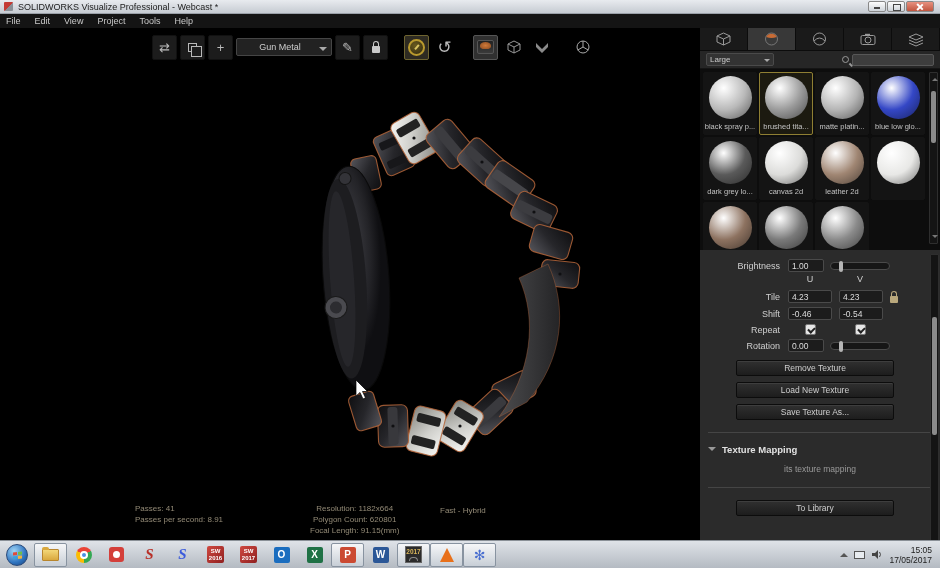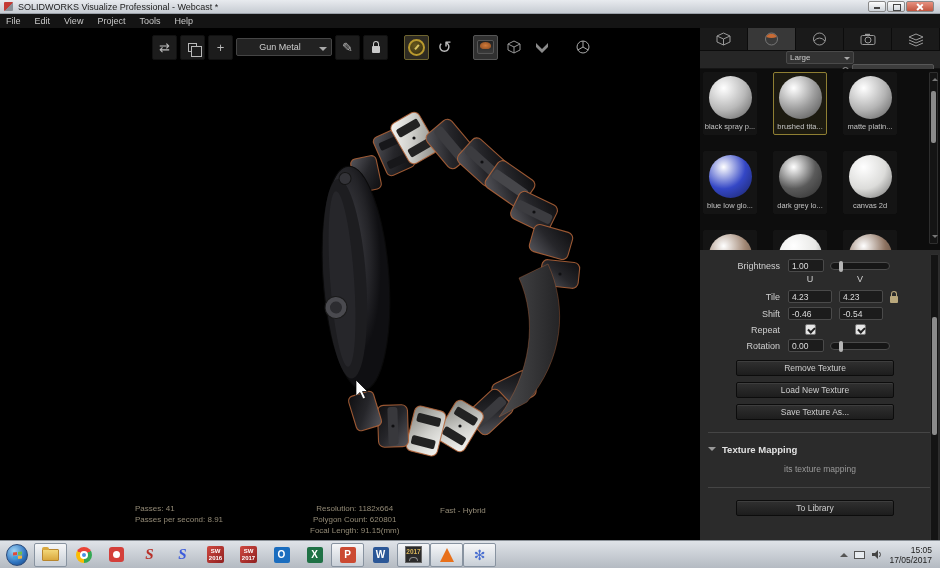--- a/index.html
+++ b/index.html
@@ -58,35 +58,35 @@
   .vstat { position:absolute; font-size:8px; line-height:11px; color:#938a76; }
   #stat-left  { left:135px; top:475px; }
   #stat-mid   { left:310px; top:475px; text-align:center; }
   #stat-right { left:440px; top:477px; }
 
   
   #rightpanel { position:absolute; left:700px; top:28px; width:240px; height:512px; background:#2b2b2b; overflow:hidden; }
   #ptabs { height:23px; background:#1a1a1a; display:flex; border-bottom:1px solid #0c0c0c; }
   .ptab { flex:1; display:flex; align-items:center; justify-content:center; border-right:1px solid #0c0c0c; }
   .ptab.active { background:#383838; }
-  #filterrow { height:18px; background:#262626; display:flex; align-items:center; padding:0 6px; border-bottom:1px solid #151515;flex-direction:column; }
+  #filterrow { height:18px; background:#262626; display:flex; align-items:center; padding:0 6px; border-bottom:1px solid #151515; }
   .sizesel { width:68px; height:13px; background:#333; border:1px solid #4a4a4a; border-radius:2px;
     color:#ccc; font-size:8px; display:flex; align-items:center; padding:0 3px; }
   .sizesel span { flex:1; }
   .sizesel .caret { border-width:3px; margin-top:5px; }
   .searchwrap { margin-left:auto; display:flex; align-items:center; gap:3px; }
   .mag { width:7px; height:7px; border:1.5px solid #9a9a9a; border-radius:50%; position:relative; }
   .mag:after { content:""; position:absolute; width:4px; height:1.5px; background:#9a9a9a;
     transform:rotate(45deg); left:6px; top:7px; }
   .searchbox { width:82px; height:12px; background:#3d3d3d; border:1px solid #575757;
     border-radius:2px; color:#ddd; font-size:8px; }
 
   #thumbs { position:relative; height:181px; background:#0d0d0d; overflow:hidden;
     padding:3px 12px 0 3px; }
-  .tgrid { display:flex; flex-wrap:wrap; gap:16px; }
+  .tgrid { display:flex; flex-wrap:wrap; gap:2px; }
   .thumb { width:54px; height:63px; background:#141414; border:1px solid #141414; border-radius:2px;
     display:flex; flex-direction:column; align-items:center; padding-top:3px; }
   .thumb.selected { border:1px solid #8f7f33; background:#1c1a10; }
   .sphere { width:43px; height:43px; border-radius:50%; }
   .tlabel { font-size:7.5px; color:#c2c2c2; margin-top:3px; white-space:nowrap; overflow:hidden; max-width:52px; }
   .vsb { position:absolute; width:9px; background:#141414; border:1px solid #2e2e2e; border-radius:1px; }
   #thumb-sb { right:2px; top:3px; height:172px; }
   .vsb .thumbbar { position:absolute; left:1px; width:5px; background:#8a8a8a; border-radius:2px; }
   #thumb-sb .thumbbar { top:18px; height:52px; }
   .sbarrow { position:absolute; left:2px; width:0; height:0; border:3px solid transparent; }

